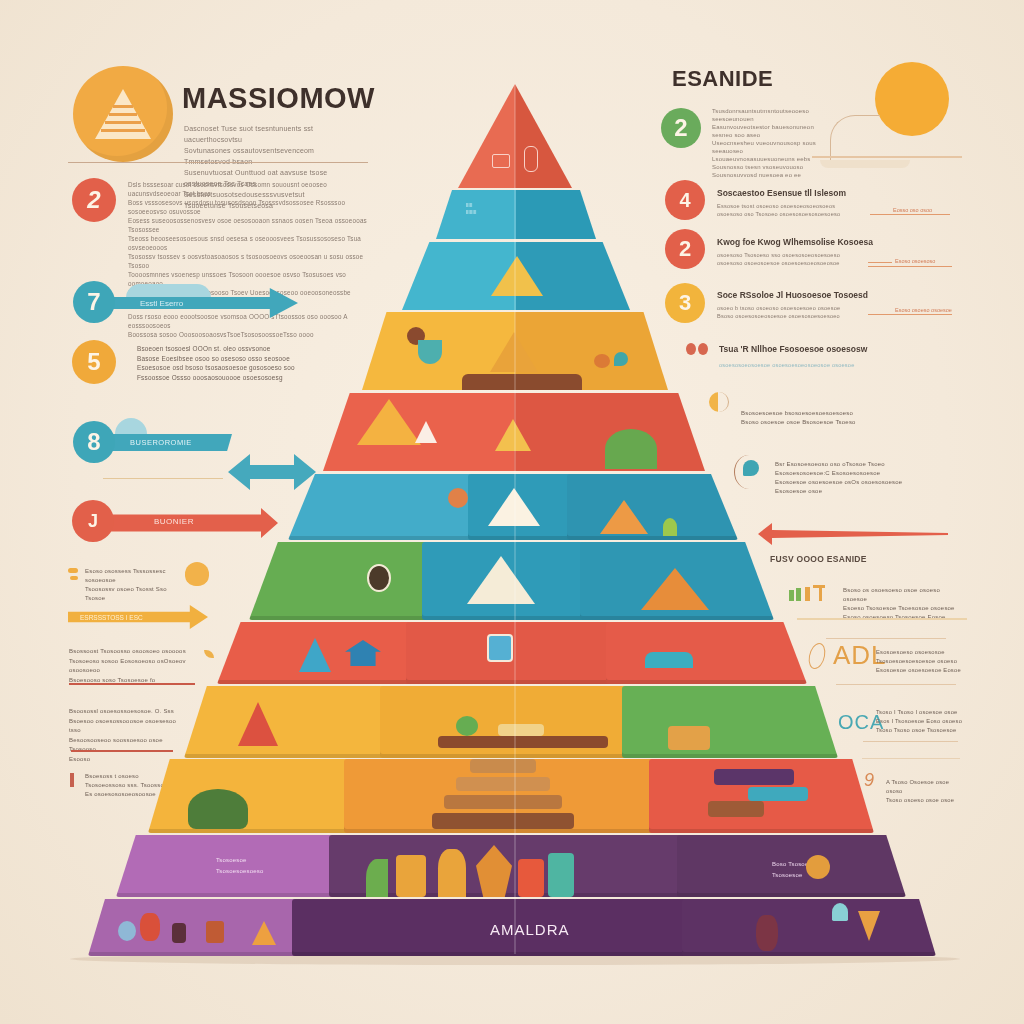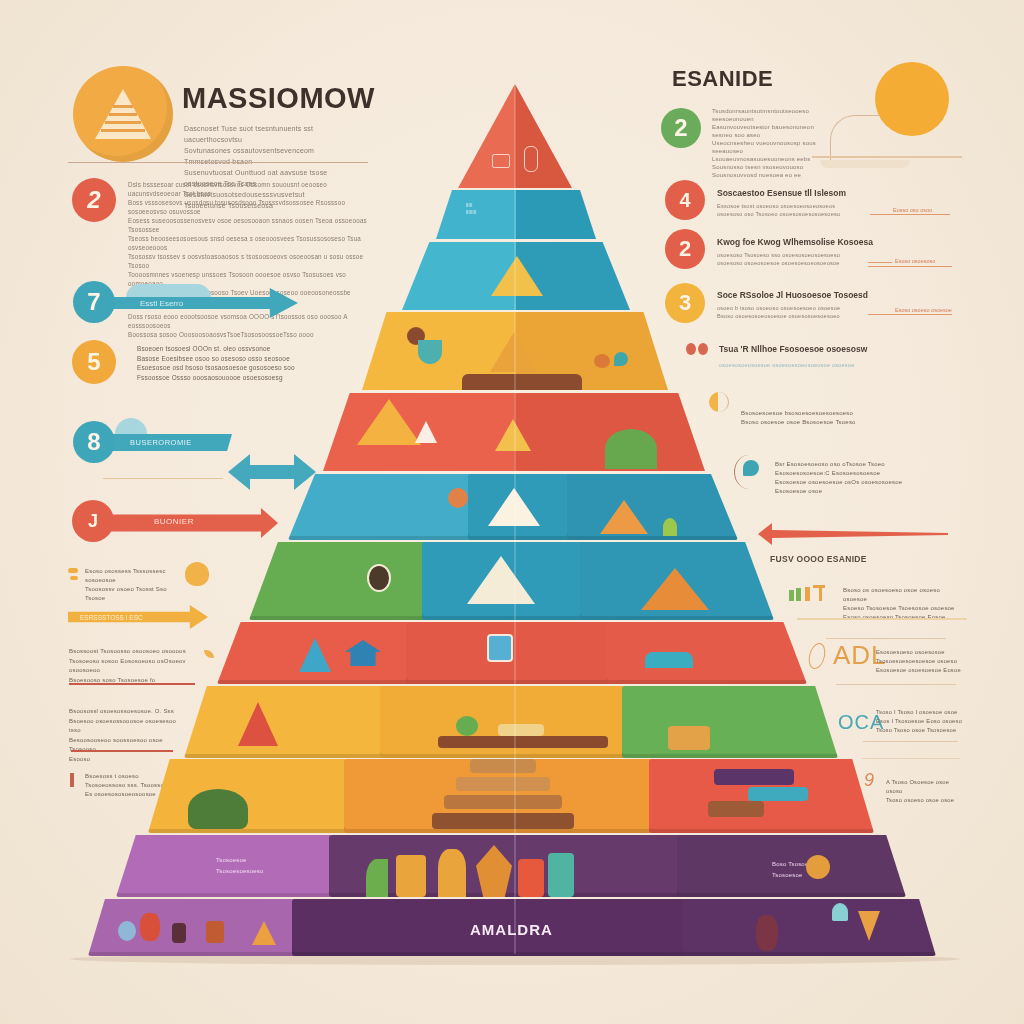--- a/index.html
+++ b/index.html
@@ -36,21 +36,21 @@
   .badge.teal { background: #3ea6b8; }
   .arrow-shape { clip-path: polygon(0 30%, 85% 30%, 85% 0, 100% 50%, 85% 100%, 85% 70%, 0 70%); }
 
   
   .tier { position: absolute; overflow: hidden; }
   .seg {
     position: absolute; top: 0; bottom: 0;
     border-radius: 3px;
     box-shadow: inset 0 -4px 0 rgba(0,0,0,0.12);
   }
-  .tier-label { position: absolute; color: #f7e9f4; font-size: 15px; letter-spacing: 1px; font-weight: 700; }
+  .tier-label { position: absolute; color: #f7e9f4; font-size: 15px; letter-spacing: 1px; font-weight: 400; margin-left: 20px; }
   .mini-tri { position: absolute; width: 0; height: 0; }
   .deco { position: absolute; border-radius: 4px; }
 </style>
 </head>
 <body>
 
 <div class="abs badge orange" style="left:73px;top:66px;width:100px;height:96px;background:#f1aa44;box-shadow:inset -6px -6px 0 rgba(0,0,0,0.05);">
   <svg width="60" height="54" viewBox="0 0 60 54">
     <polygon points="30,2 58,52 2,52" fill="#fbe7c6"></polygon>
     <rect x="20" y="18" width="20" height="3" fill="#eba04a"></rect>

